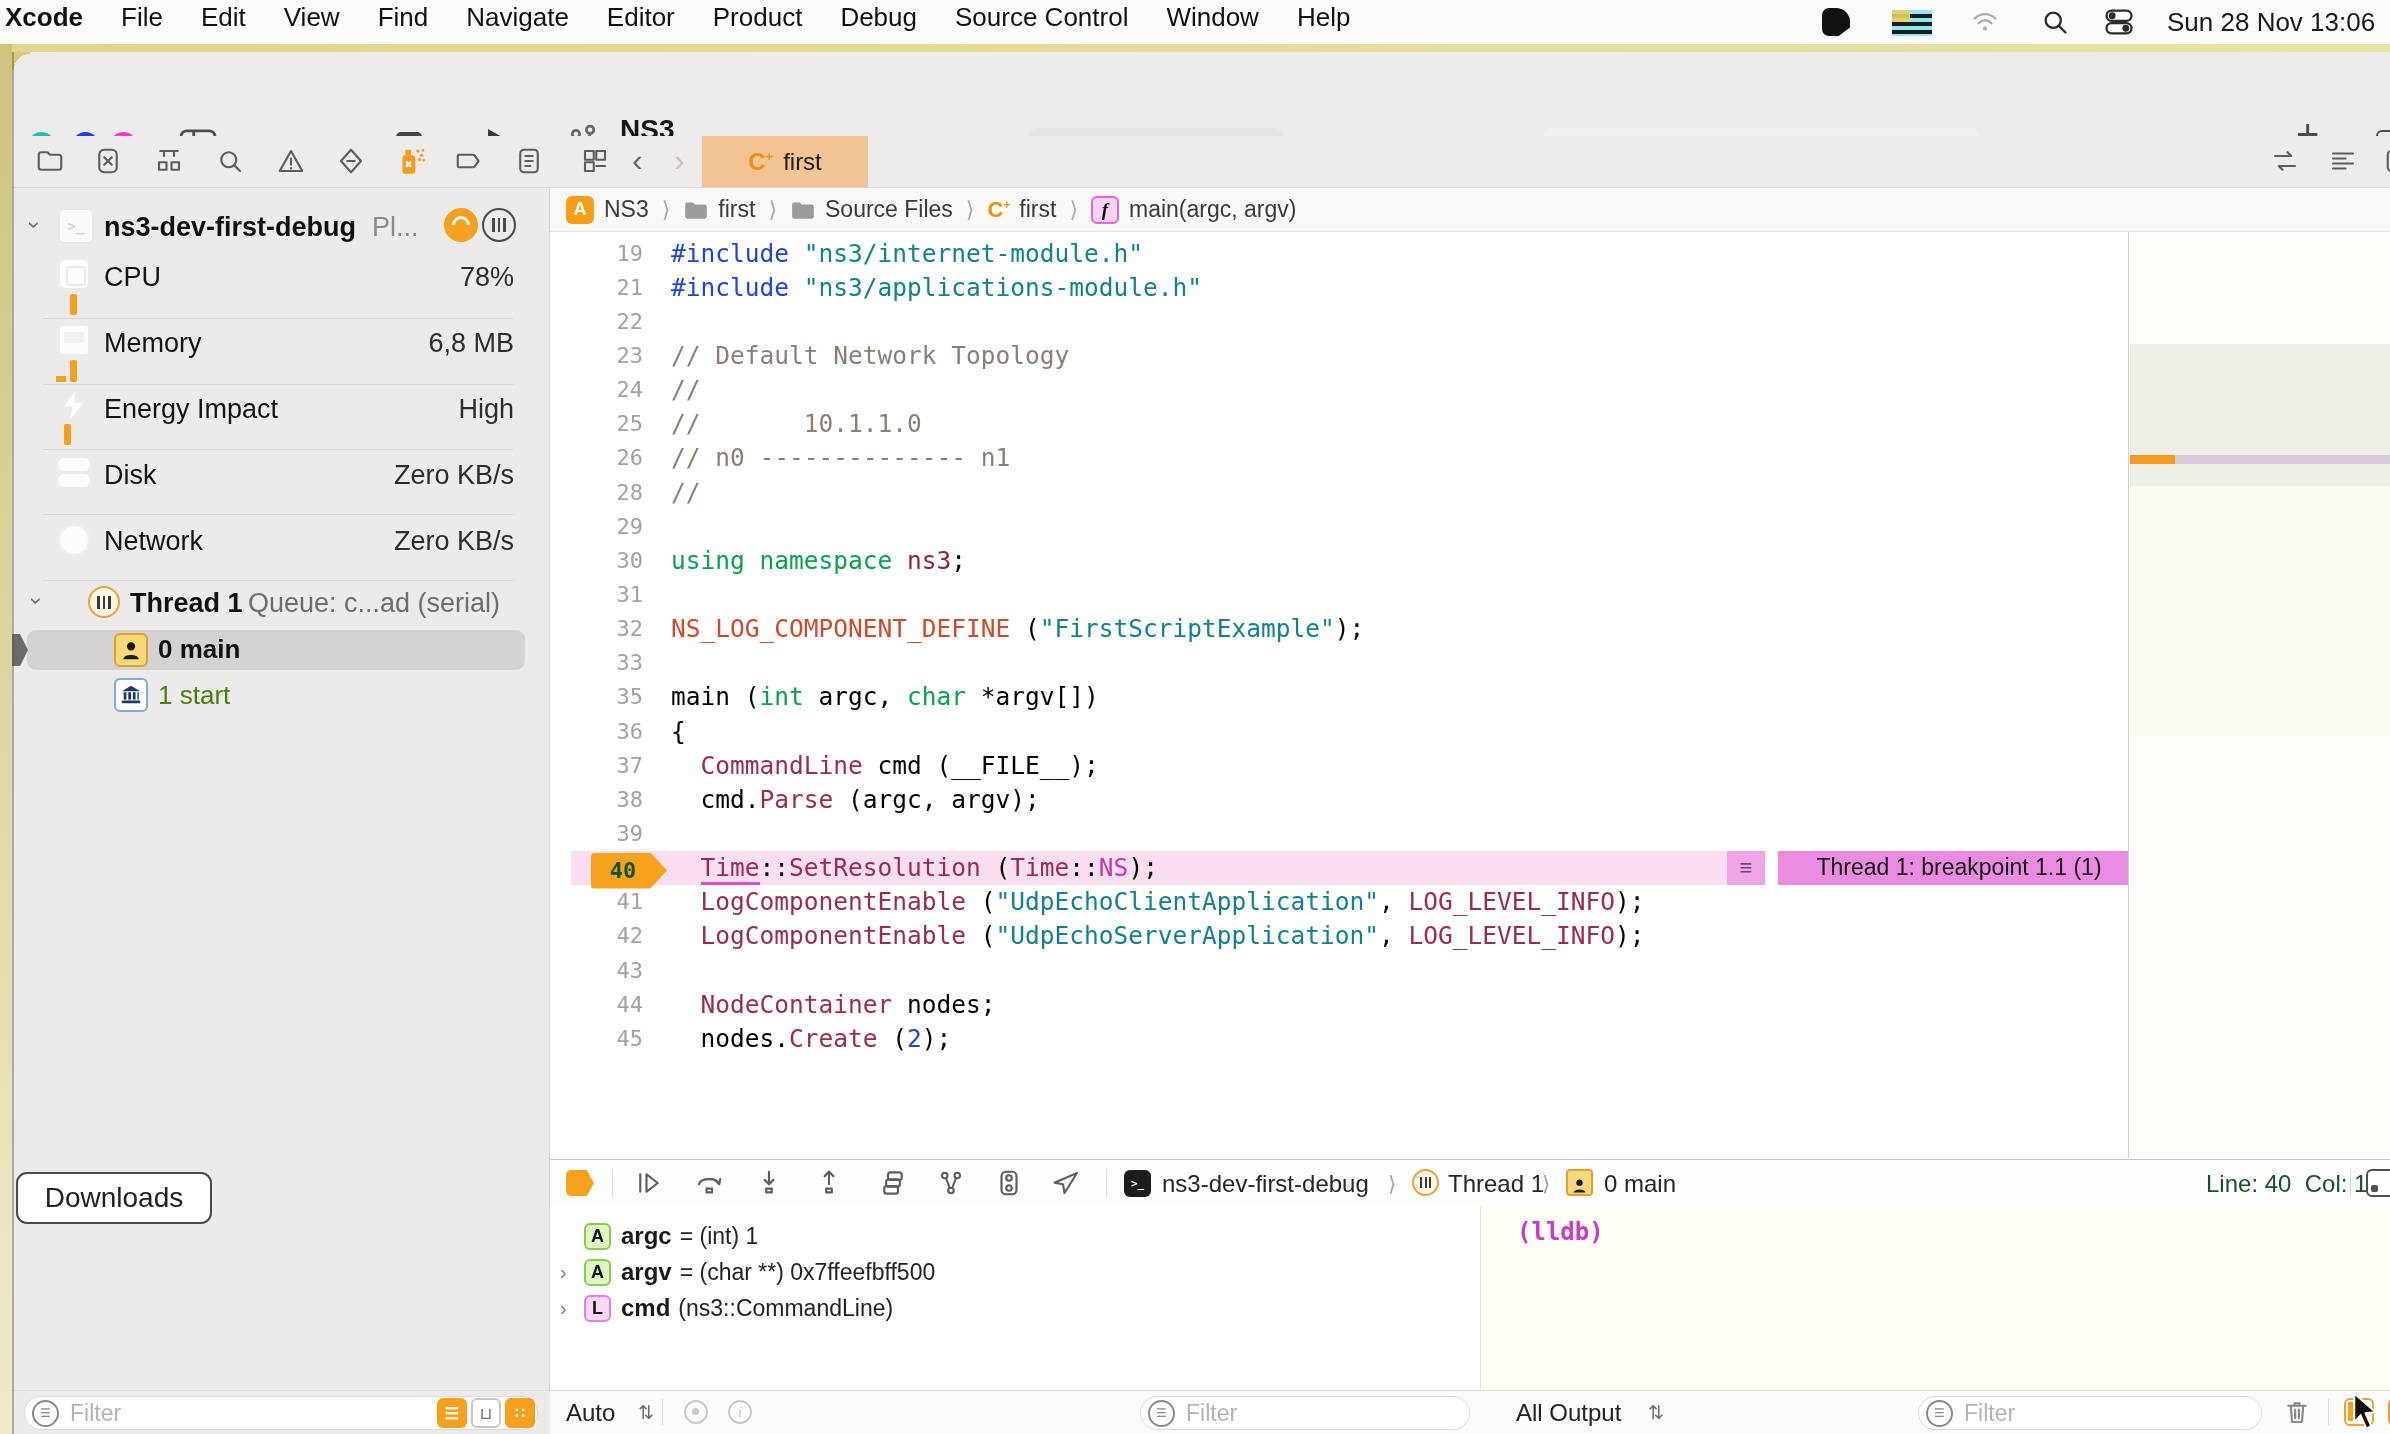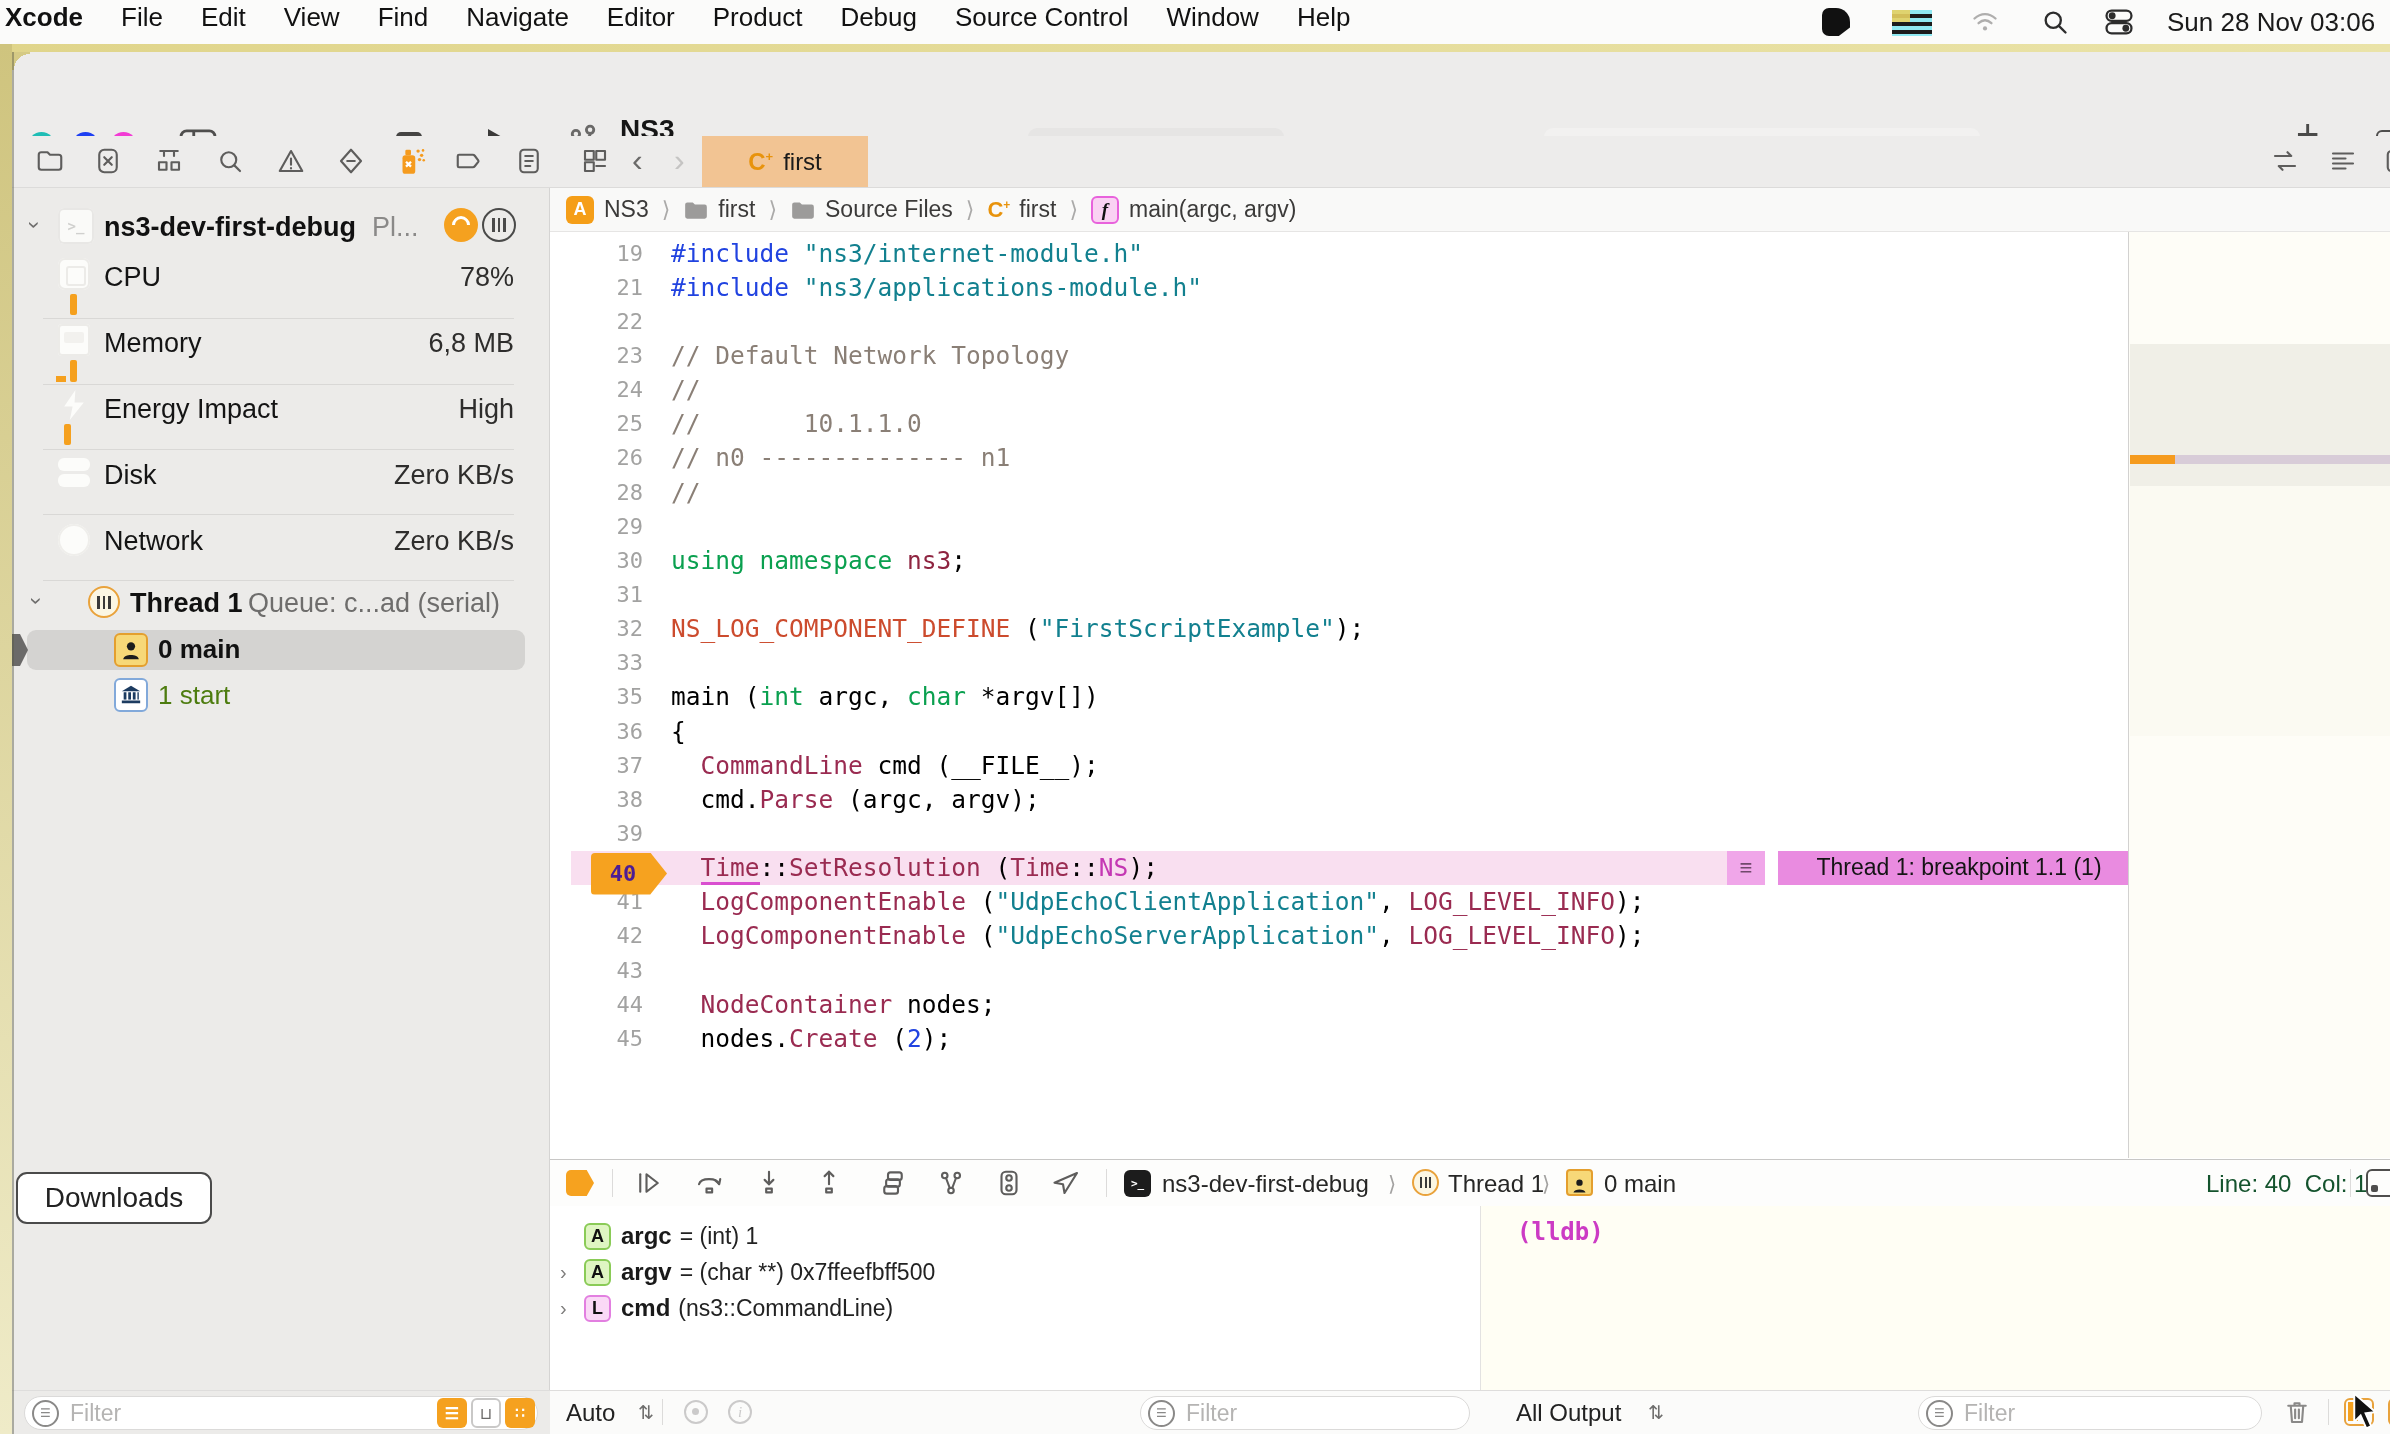--- a/index.html
+++ b/index.html
@@ -43,23 +43,23 @@
   #editor{left:550px;top:232px;width:1578px;height:926px;background:#fff;overflow:hidden;}
   .code-row{display:flex;align-items:center;height:34.15px;position:relative;}
   .gutter-num{width:72px;flex:none;text-align:right;font-family:"DejaVu Sans Mono",monospace;
               font-size:22px;color:#A2A2A1;z-index:1;}
   .code-text{margin-left:28px;font-family:"DejaVu Sans Mono",monospace;font-size:24.5px;white-space:pre;z-index:1;}
   .tk-p{color:#000}.tk-pre{color:#2143E0}.tk-s{color:#12808F}.tk-c{color:#8A7F76}
   .tk-k{color:#0AA04F}.tk-t{color:#9A2B51}.tk-m{color:#CC4B2D}.tk-ns{color:#8E2440}
   .tk-e{color:#C438B3}.tk-n{color:#2143E0}
   .tk-tu{color:#9A2B51;border-bottom:3px solid #D94FD0;}
   .bp-bg{position:absolute;left:0;top:0;height:100%;width:1194px;background:#F9DFF0;z-index:0;}
-  .bp-badge{position:absolute;left:20px;top:2px;width:76px;height:42px;background:#F6A21F;border-radius:4px;
+  .bp-badge{position:absolute;left:20px;top:2px;width:76px;height:36px;background:#F6A21F;border-radius:4px;
             clip-path:polygon(0 0,78% 0,100% 50%,78% 100%,0 100%);z-index:2;
-            font-family:"DejaVu Sans Mono",monospace;font-size:22px;font-weight:bold;color:#4c1d95;
+            font-family:"DejaVu Sans Mono",monospace;font-size:22px;font-weight:bold;color:#14532d;
             display:flex;align-items:center;justify-content:center;padding-right:12px;box-sizing:border-box;}
   .bp-handle{position:absolute;left:1156px;top:0;width:38px;height:100%;background:#F0A6E9;z-index:2;
              color:#70496B;font-size:22px;font-weight:bold;display:flex;align-items:center;justify-content:center;}
   .bp-note{position:absolute;left:1207px;top:0;width:362px;height:100%;background:#E98BE0;z-index:2;
            font-size:23px;color:#141414;display:flex;align-items:center;justify-content:center;white-space:nowrap;}
   
   #minimap{left:2128px;top:232px;width:262px;height:926px;background:#FEFDF7;border-left:1px solid #D2D1D0;box-sizing:border-box;}
   
   #dbg-toolbar{left:550px;top:1159px;width:1840px;height:47px;background:#FDFDFC;border-top:1px solid #C8C7C6;box-sizing:border-box;}
   .crumb{font-size:24px;color:#262625;white-space:nowrap;}
@@ -123,21 +123,21 @@
       <path d="M15.5 15.5L21 21" stroke="#2c2c2c" stroke-width="2" stroke-linecap="round"></path>
     </svg>
   <svg class="r" style="left:2102px;top:8px;" width="34" height="28" viewBox="0 0 30 24">
       <g fill="none" stroke="#2c2c2c" stroke-width="2">
         <rect x="4" y="2" width="22" height="9" rx="4.5"></rect>
         <rect x="4" y="13" width="22" height="9" rx="4.5"></rect>
       </g>
       <circle cx="9" cy="6.5" r="3" fill="#2c2c2c"></circle>
       <circle cx="21" cy="17.5" r="3" fill="#2c2c2c"></circle>
     </svg>
-  <span class="r" style="left:2167px;top:7px;font-size:26px;white-space:nowrap;">Sun 28 Nov 03:06</span>
+  <span class="r" style="left:2167px;top:7px;font-size:26px;white-space:nowrap;">Sun 28 Nov 13:06</span>
 </div>
 
 <div id="wp-top" class="r"></div>
 <div id="wp-left" class="r"></div>
 <div id="win-corner" class="r"></div>
 <div id="win-edge" class="r"></div>
 
 <div id="toolbar" class="r">
   <div class="tl r" style="left:16px;background:#1FBDB5;"></div>
   <div class="tl r" style="left:60px;background:#1D3FF2;"></div>

